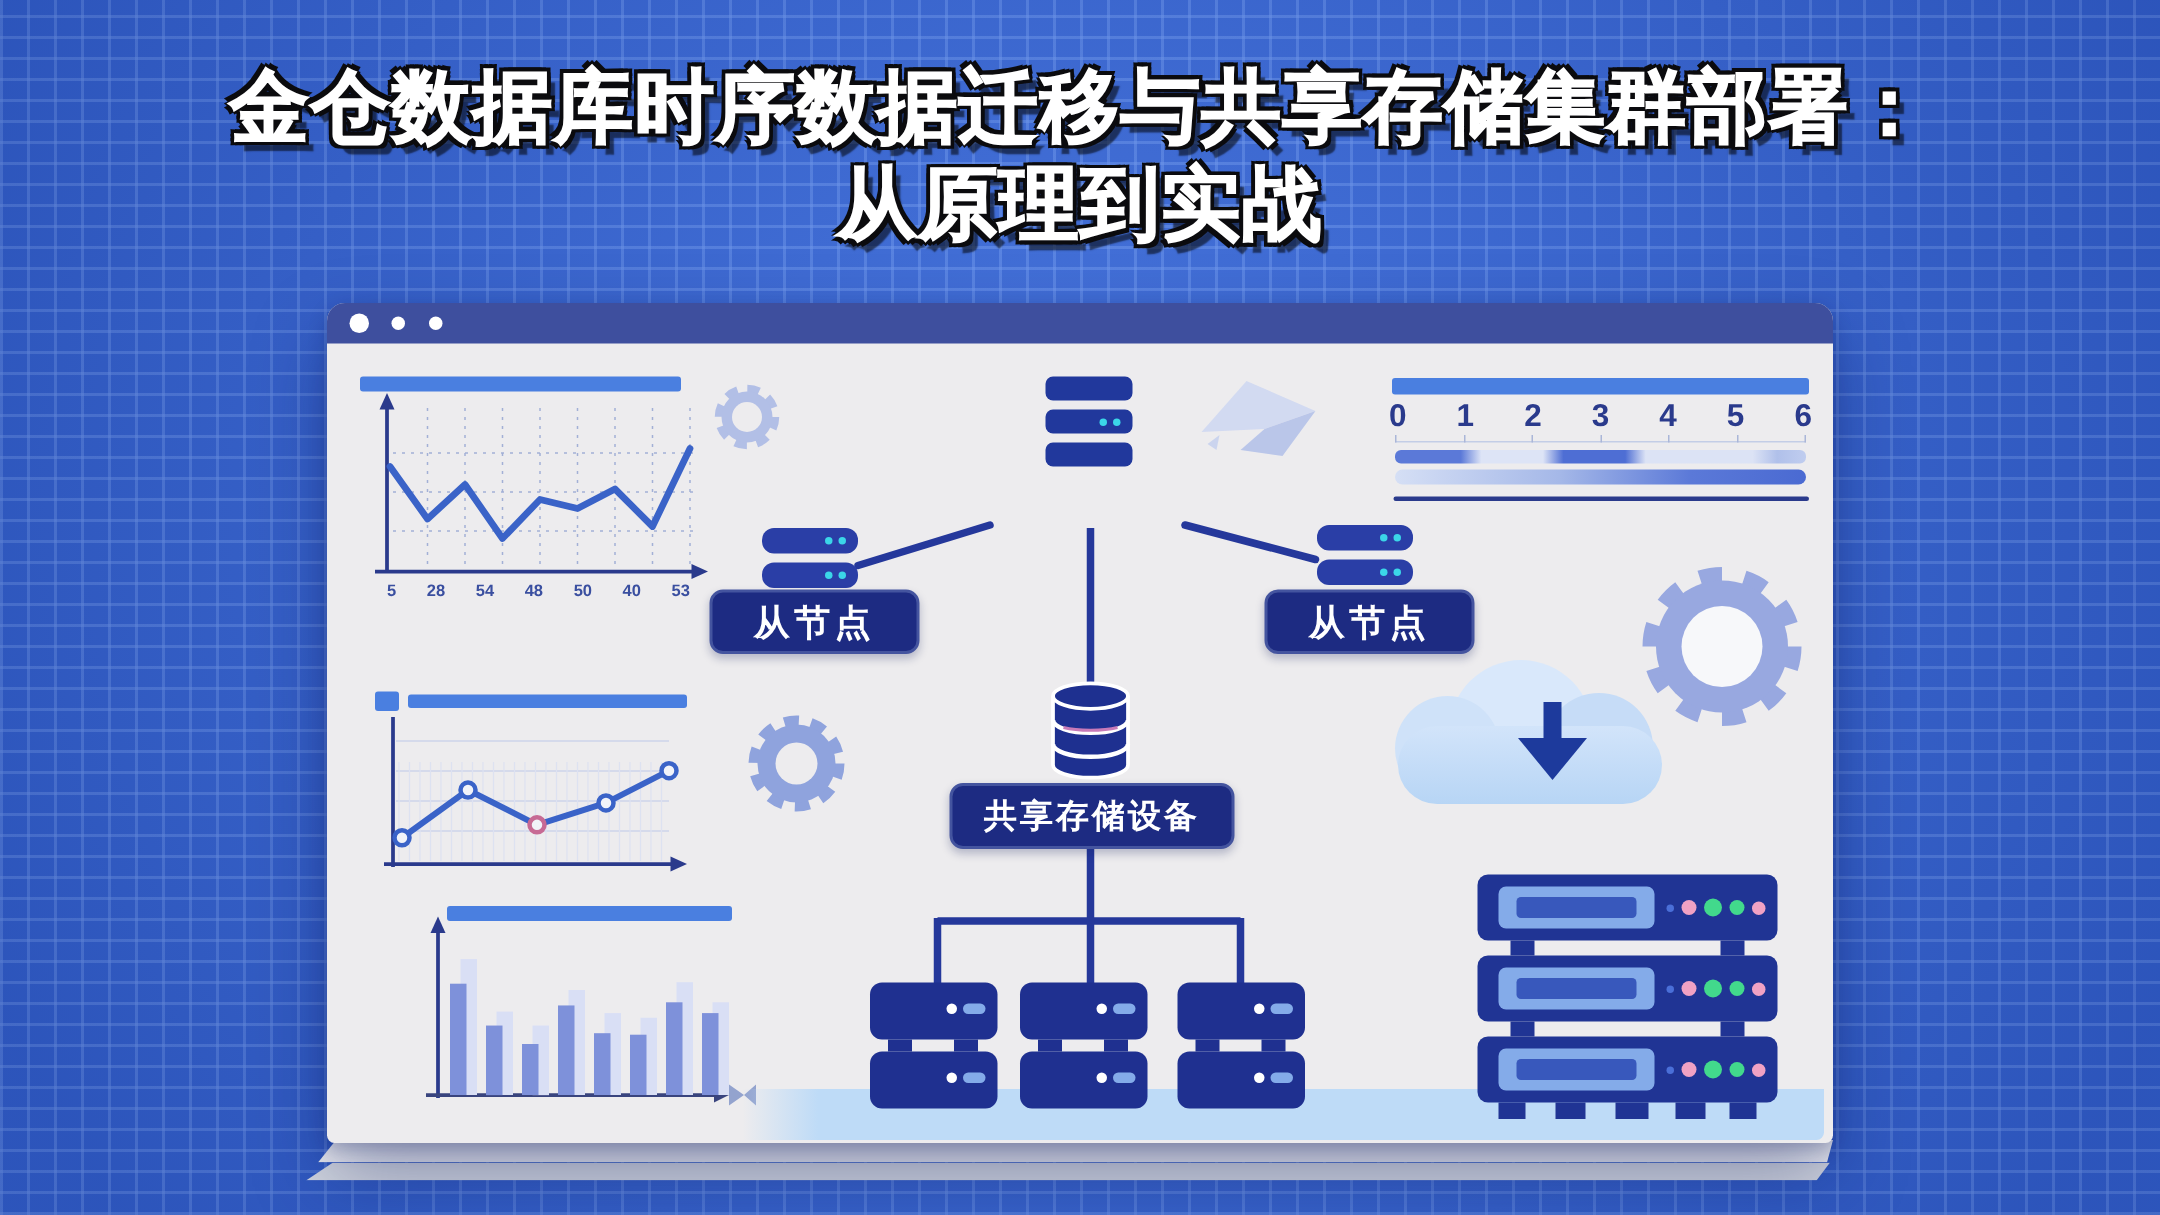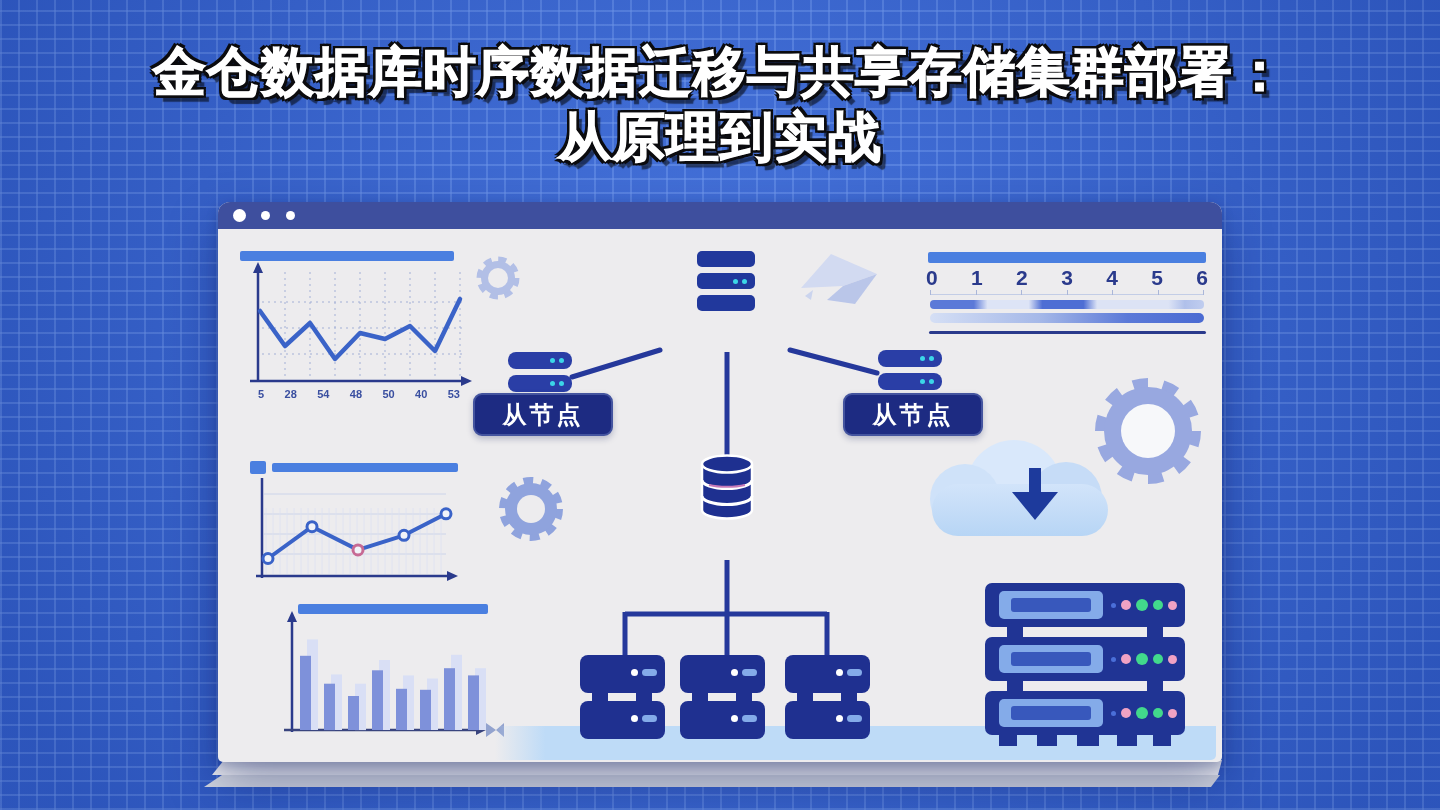--- a/index.html
+++ b/index.html
@@ -214,20 +214,23 @@
       <span>从节点</span>
     </div>
 
     <svg class="abs" style="left:481px;top:252px;z-index:3;" width="56" height="66" viewBox="0 0 56 66">
       <path d="M3 10 v46 a25 8.5 0 0 0 50 0 v-46" fill="#1e3090" stroke="#fff" stroke-width="2.5"></path>
       <path d="M3 26 a25 8.5 0 0 0 50 0" fill="none" stroke="#fff" stroke-width="3"></path>
       <path d="M10 31 a25 6 0 0 0 36 0" fill="none" stroke="#c77ab8" stroke-width="2"></path>
       <path d="M3 42 a25 8.5 0 0 0 50 0" fill="none" stroke="#fff" stroke-width="3"></path>
       <ellipse cx="28" cy="10" rx="25" ry="8.5" fill="#1e3090" stroke="#fff" stroke-width="2.5"></ellipse>
     </svg>
+    <div class="pill" style="left:415px;top:320px;width:186px;height:40px;font-size:22px;letter-spacing:2px;">
+      <span>共享存储设备</span>
+    </div>
 
     <svg id="gear-mid" class="abs" style="left:273px;top:267px;" width="80" height="80" viewBox="0 0 80 80">
         <circle cx="40" cy="40" r="26" fill="none" stroke="#8fa3dd" stroke-width="12" stroke-dasharray="9.0 7.4"></circle>
         <circle cx="40" cy="40" r="26" fill="#8fa3dd"></circle>
         <circle cx="40" cy="40" r="14" fill="#edecee"></circle>
       </svg>
     <svg id="gear-large" class="abs" style="left:870px;top:169px;" width="120" height="120" viewBox="0 0 120 120">
         <circle cx="60" cy="60" r="44" fill="none" stroke="#98a8e0" stroke-width="18" stroke-dasharray="13.8 13.8"></circle>
         <circle cx="60" cy="60" r="44" fill="#98a8e0"></circle>
         <circle cx="60" cy="60" r="27" fill="#f7f8fa"></circle>

